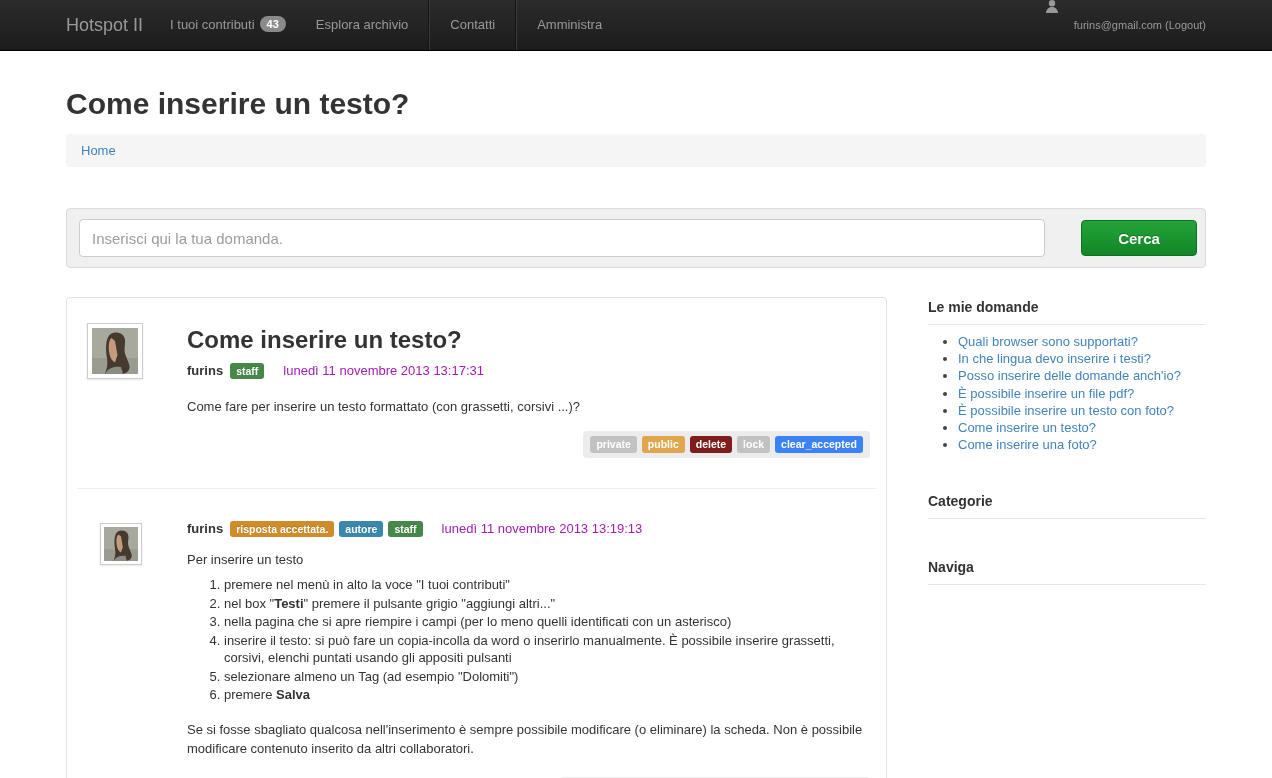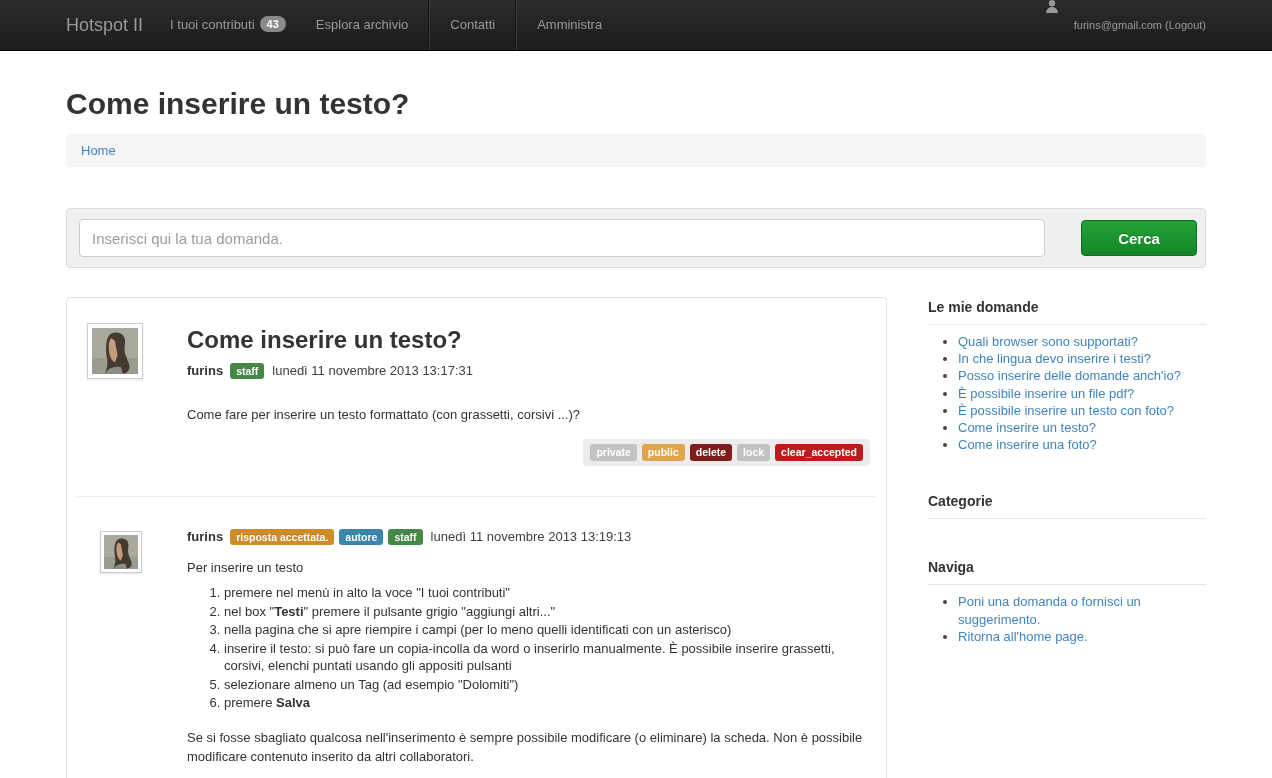--- a/index.html
+++ b/index.html
@@ -85,27 +85,27 @@
   .avatar-frame {
     background:#fff; border:1px solid #ccc; box-shadow:0 1px 2px rgba(0,0,0,0.1);
     padding:4px; width:56px; height:56px; margin:25px 0 0 20px;
   }
   .avatar-frame.small { width:42px; height:42px; padding:3px; margin:30px 0 0 33px; }
   .avatar-frame svg { display:block; width:100%; height:100%; }
 
   .q-title { font-size:24px; font-weight:bold; color:#333; margin:28px 0 0; line-height:1.15; }
   .meta { margin-top:9px; font-size:13px; display:flex; align-items:center; flex-wrap:wrap; }
   .meta .author { font-weight:bold; color:#333; margin-right:7px; }
-  .meta .date { color:#404040; margin-left:3px;text-align:center; }
+  .meta .date { color:#a21caf; margin-left:14px;text-align:center; }
   .label {
     display:inline-block; color:#fff; font-size:10.5px; font-weight:bold;
     padding:3px 6px; border-radius:3px; line-height:1; margin-right:5px;
     text-shadow:0 -1px 0 rgba(0,0,0,0.15);
   }
-  .post-body { margin-top:27px; font-size:13px; line-height:18px; }
+  .post-body { margin-top:19px; font-size:13px; line-height:18px; }
 
   .tag-strip {
     margin-top:15px; margin-left:auto; width:fit-content;
     background:#ececec; border-radius:4px; padding:5px 7px;
     display:flex; gap:5px;
   }
   .answer .tag-strip { margin-top:19px; }
   .tag {
     display:inline-block; color:#fff; font-size:10.5px; font-weight:bold;
     padding:3px 6px; border-radius:3px; line-height:1; cursor:pointer;text-align:right;
@@ -186,21 +186,21 @@
             <span class="author">furins</span>
             <span><span class="label" style="background: rgb(70, 136, 71);">staff</span></span>
             <span class="date">lunedì 11 novembre 2013 13:17:31</span>
           </div>
           <div class="post-body">Come fare per inserire un testo formattato (con grassetti, corsivi ...)?</div>
           <div class="tag-strip">
               <span class="tag" style="background: rgb(194, 194, 194);">private</span>
               <span class="tag" style="background: rgb(224, 166, 78);">public</span>
               <span class="tag" style="background: #7f1d1d;">delete</span>
               <span class="tag" style="background: rgb(194, 194, 194);">lock</span>
-              <span class="tag" style="background: #b91c1c;">clear_accepted</span>
+              <span class="tag" style="background: #3b82f6;">clear_accepted</span>
             </div>
         </div>
       </div>
 
       <hr class="qa-divider">
 
       <div class="post answer">
         <div class="avatar-col">
           <div class="avatar-frame small">
             <svg viewBox="0 0 46 46">
@@ -258,21 +258,17 @@
       </div>
 
       <div class="side-section">
         <h4 class="side-title">Categorie</h4>
         <hr class="side-rule">
       </div>
 
       <div class="side-section">
         <h4 class="side-title">Naviga</h4>
         <hr class="side-rule">
-        <ul class="side-list">
-            <li><a class="side-link" href="#">Poni una domanda o fornisci un suggerimento.</a></li>
-            <li><a class="side-link" href="#">Ritorna all'home page.</a></li>
-          </ul>
       </div>
 
     </div>
   </div>
 </div>
 
 </body></html>

